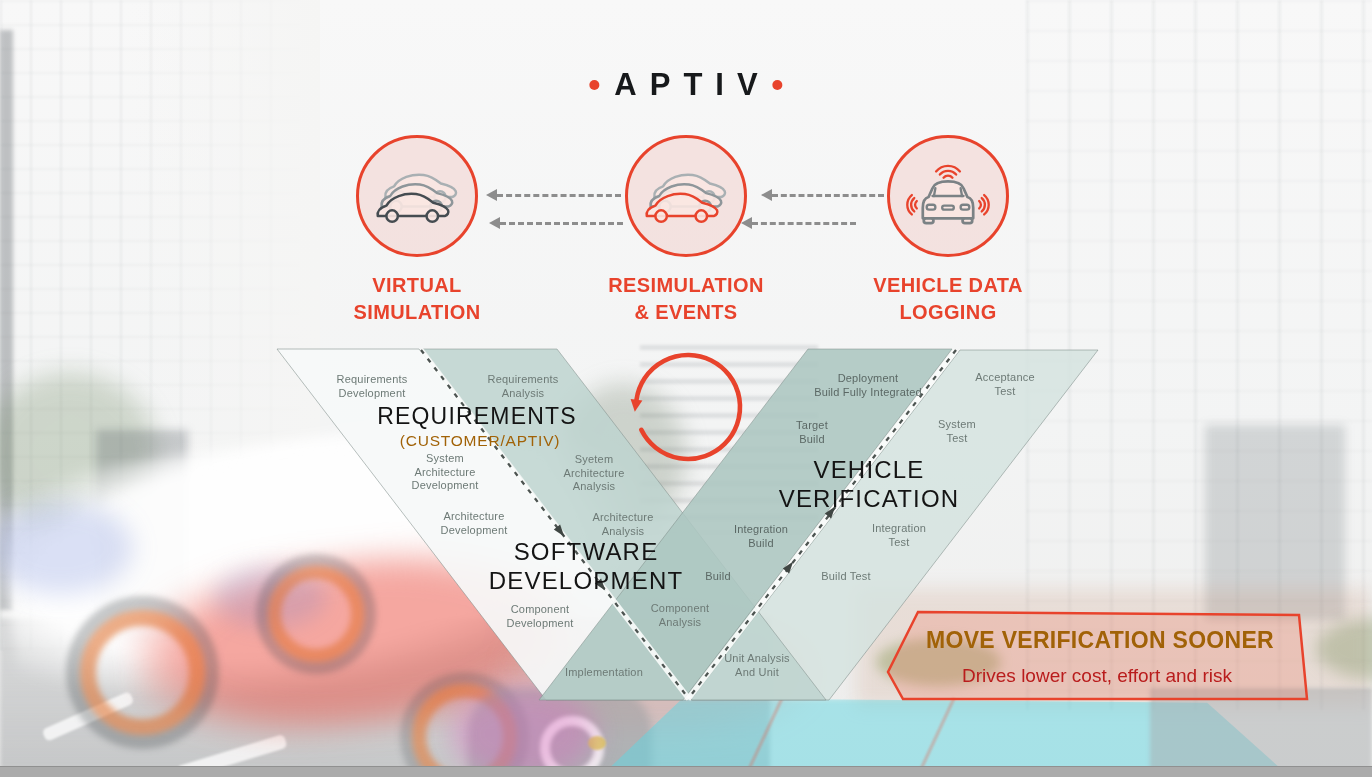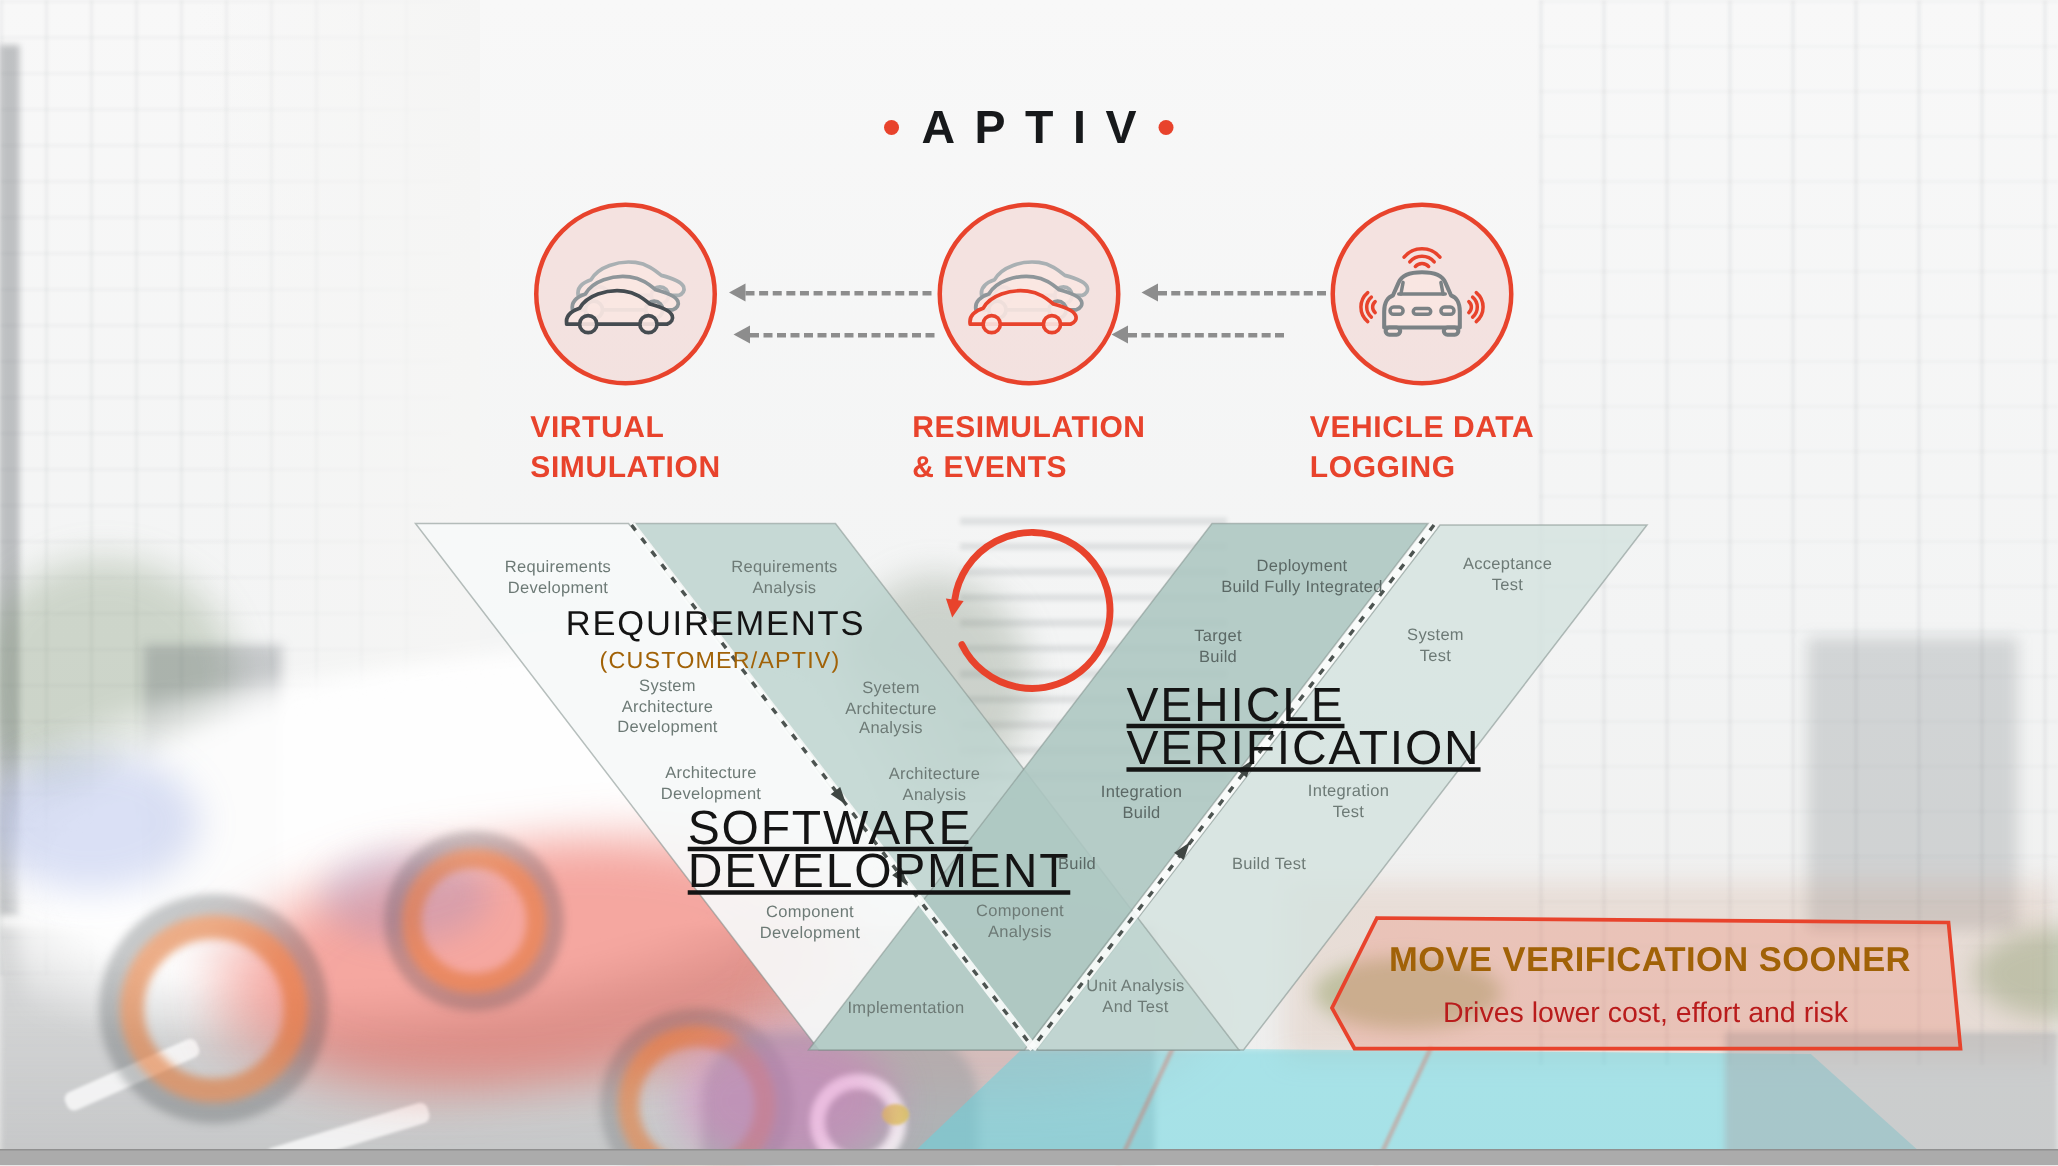--- a/index.html
+++ b/index.html
@@ -50,42 +50,42 @@
   .blue1{left:-12px;top:502px;width:145px;height:92px;border-radius:50%;background:rgba(92,120,214,.22);filter:blur(12px);}
   .blue2{left:214px;top:566px;width:112px;height:62px;border-radius:50%;background:rgba(92,120,214,.18);filter:blur(10px);}
   .magenta{left:452px;top:688px;width:145px;height:92px;border-radius:50%;background:rgba(224,80,188,.32);filter:blur(13px);}
   .cyan{left:600px;top:698px;width:690px;height:79px;background:rgba(95,214,226,.5);filter:blur(3px);
     clip-path:polygon(12% 0,88% 6%,100% 100%,0 100%);}
   .thread{width:3px;height:88px;background:rgba(230,90,70,.35);transform:rotate(25deg);filter:blur(1px);}
   .t1{left:762px;top:694px;} .t2{left:934px;top:694px;}
   .pave-right{left:1150px;top:688px;width:222px;height:89px;background:rgba(168,171,173,.5);filter:blur(2px);}
 
   
-  .abs{position:absolute;transform:translate(-50%,-50%);text-align:left;white-space:nowrap;}
+  .abs{position:absolute;transform:translate(-50%,-50%);text-align:center;white-space:nowrap;}
   .wordmark{display:flex;align-items:center;gap:15px;}
   .wordmark .dot{width:10px;height:10px;border-radius:50%;background:#E8432C;}
   .wordmark .word{font-size:31px;font-weight:800;letter-spacing:13px;margin-right:-13px;color:#17191b;}
 
   .node{position:absolute;width:122px;height:122px;border-radius:50%;border:3px solid #E8432C;
         background:rgba(232,67,44,.11);transform:translate(-50%,-50%);
         display:flex;align-items:center;justify-content:center;}
   .node-label{color:#E8432C;font-weight:700;font-size:20px;line-height:27px;letter-spacing:.4px;}
   .node-label span,.sl span,.h2l span{display:block;}
 
   .darrow{position:absolute;border-top:3.5px dashed #8d8d8d;}
   .darrow::before{content:"";position:absolute;left:-11px;top:-8px;width:0;height:0;
     border:6.5px solid transparent;border-right:11px solid #8d8d8d;border-left:0;}
 
   .sl{position:absolute;transform:translate(-50%,-50%);text-align:center;
       font-size:11px;line-height:13.5px;letter-spacing:.2px;color:#6d7a76;}
   .sl.dark{color:#5b6865;}
   .bigh{color:#141414;font-weight:500;letter-spacing:1.2px;}
   .h-req{font-size:23px;}
   .h-req-sub{font-size:15.5px;letter-spacing:.8px;font-weight:500;color:#a16207;}
-  .h2l{font-size:32px;line-height:28.5px;text-decoration:underline;}
+  .h2l{font-size:24px;line-height:28.5px;}
 
   .banner-title{color:#a16207;font-weight:700;font-size:23px;letter-spacing:.3px;}
   .banner-sub{color:#b91c1c;font-size:19px;}
 
   .bottom-bar{position:absolute;left:0;top:766px;width:1372px;height:11px;
     background:#ababab;border-top:1px solid #909090;z-index:60;}
 </style>
 </head>
 <body>
 
@@ -287,21 +287,21 @@
   </div>
   <div class="sl" style="left:680px;top:615px;">
     <span>Component</span>
       <span>Analysis</span>
   </div>
   <div class="sl" style="left:604px;top:673px;">
     <span>Implementation</span>
   </div>
   <div class="sl" style="left:757px;top:665px;">
     <span>Unit Analysis</span>
-      <span>And Test</span>
+      <span>And Unit</span>
   </div>
 
   <div class="sl dark" style="left:868px;top:385px;">
     <span>Deployment</span>
       <span>Build Fully Integrated</span>
   </div>
   <div class="sl dark" style="left:812px;top:432px;">
     <span>Target</span>
       <span>Build</span>
   </div>

